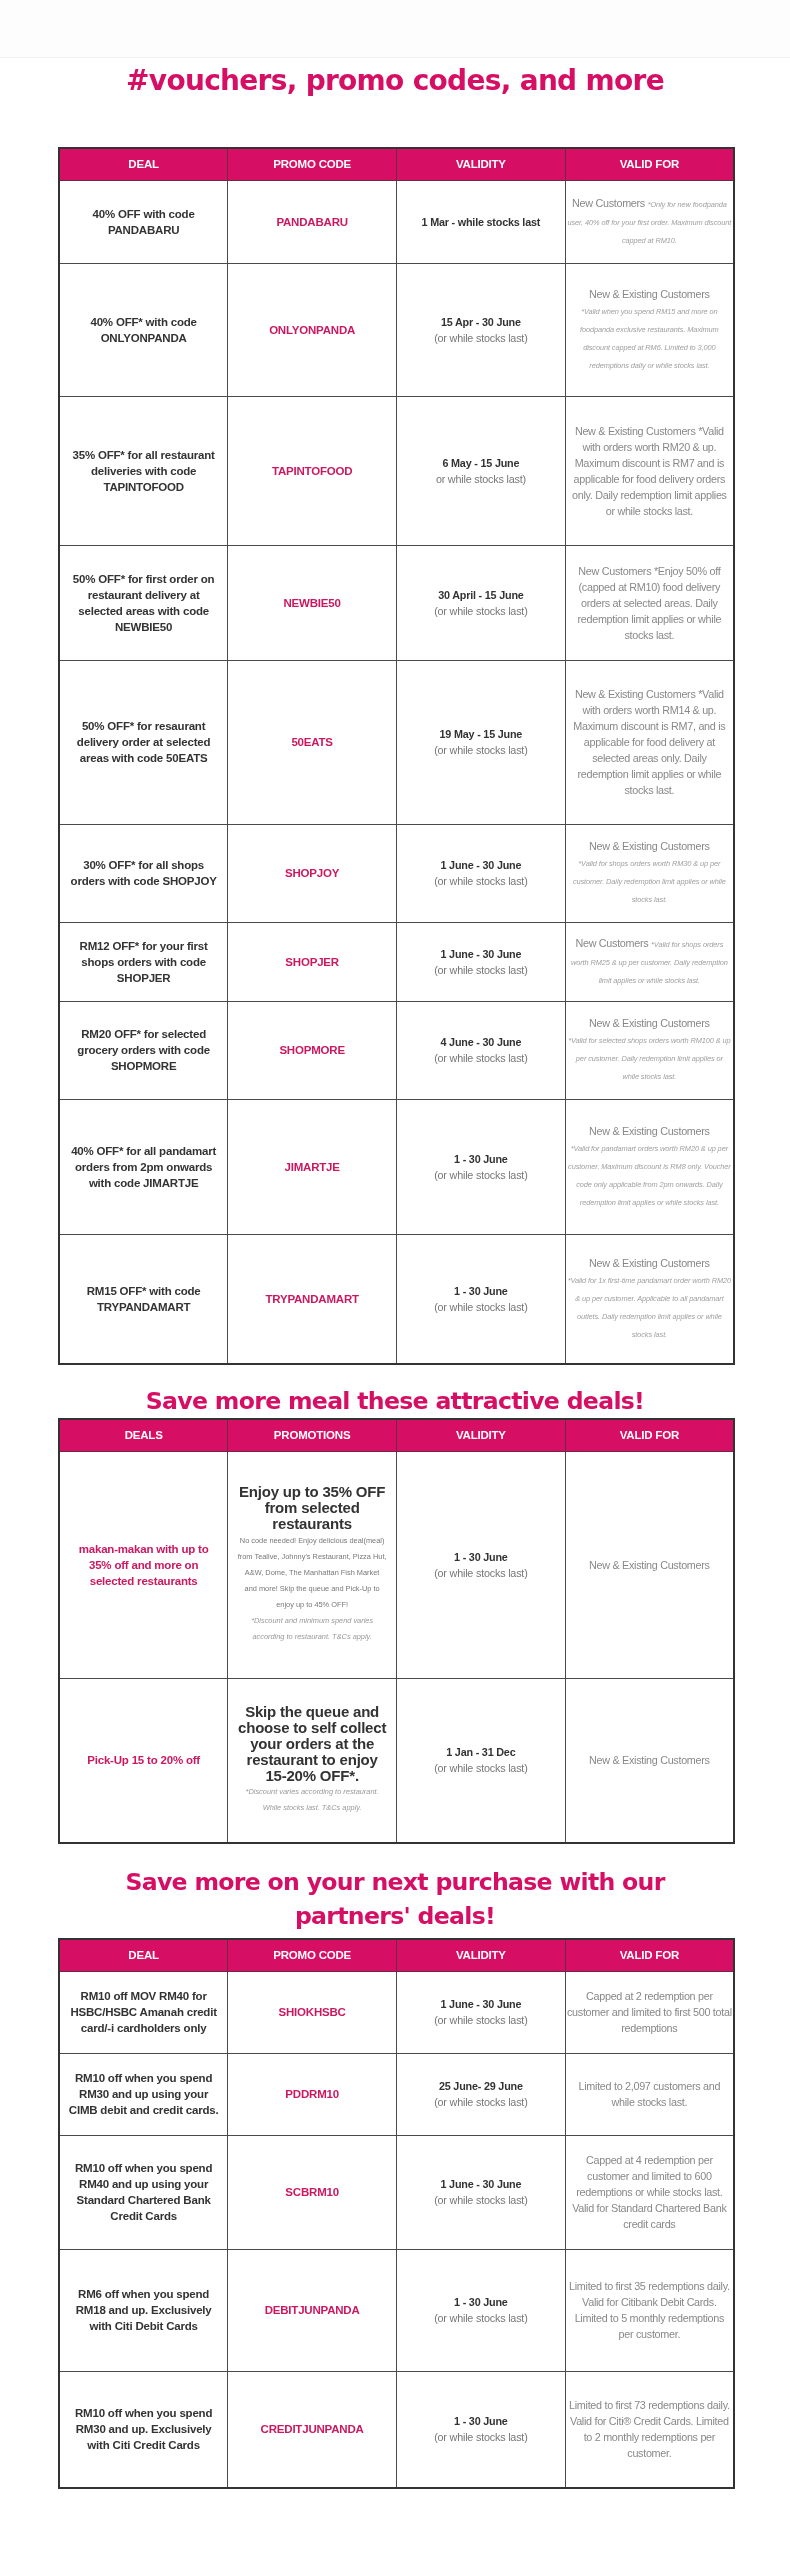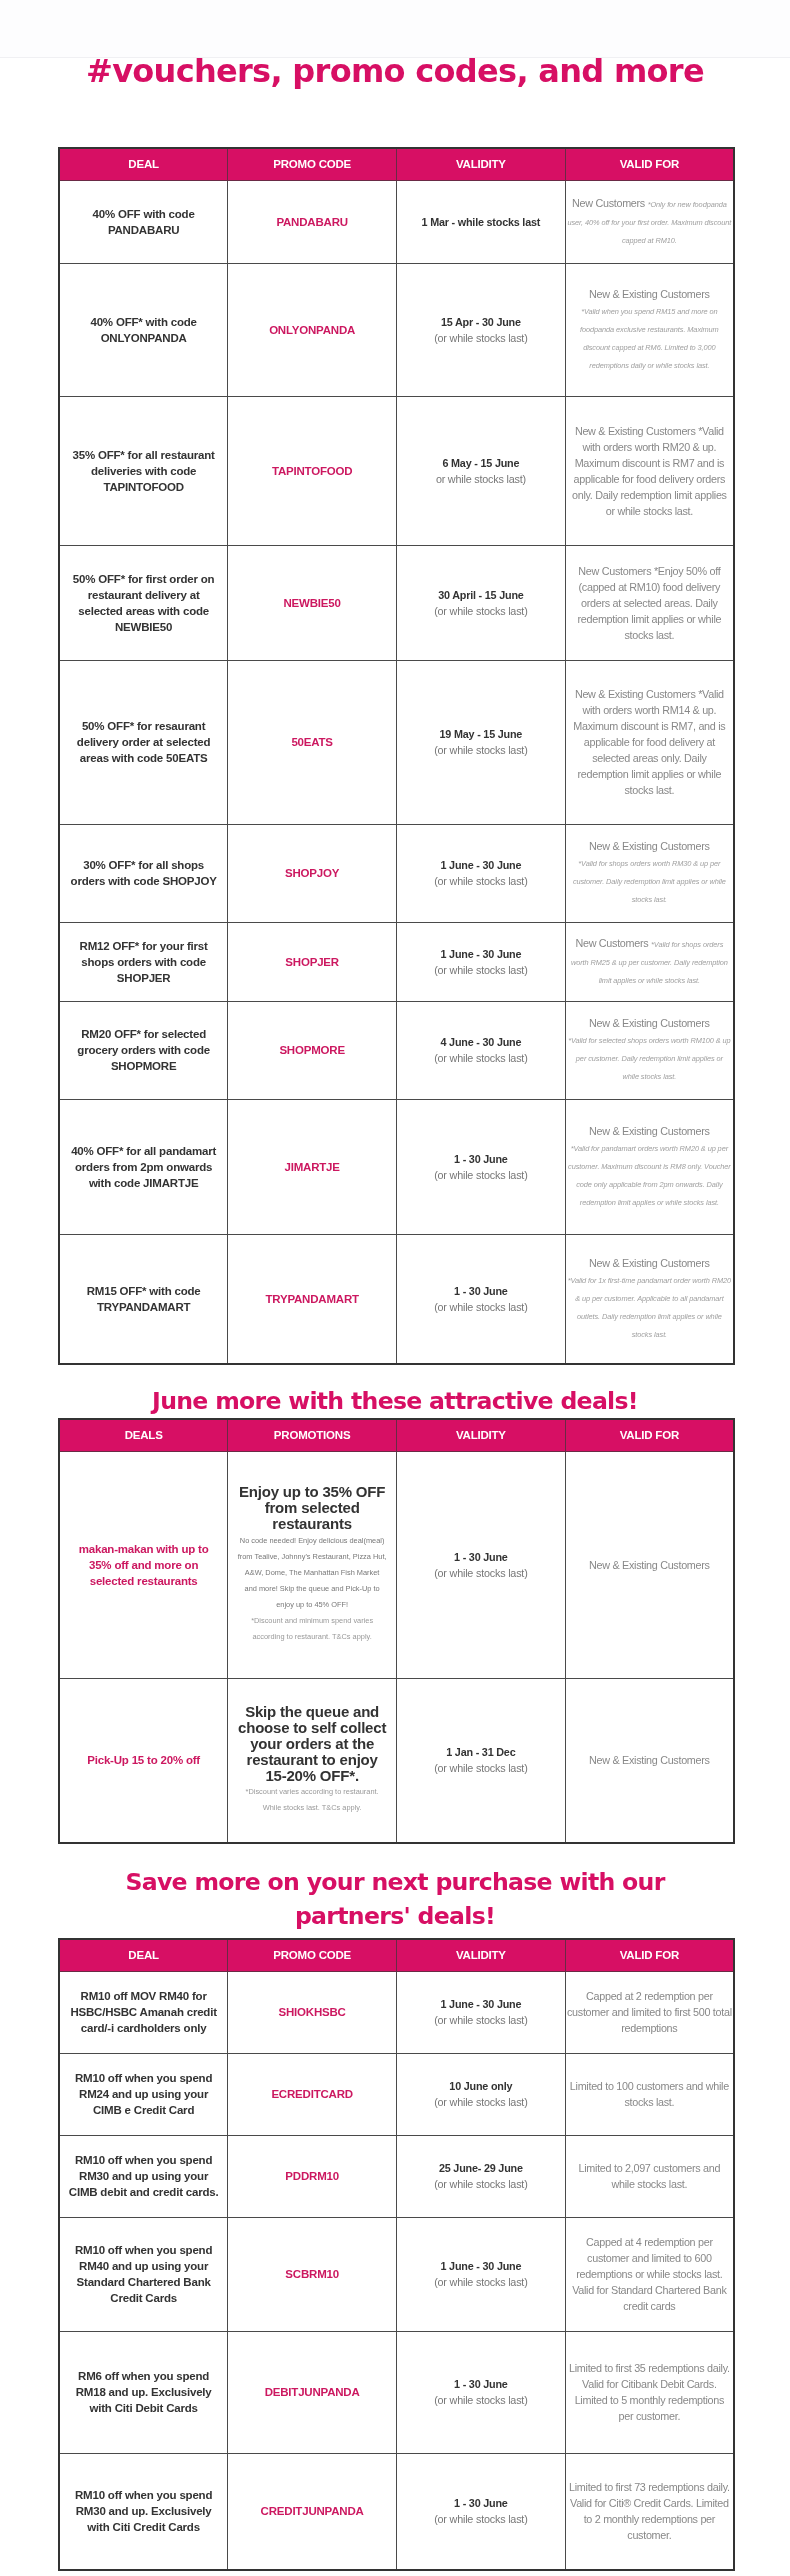--- a/index.html
+++ b/index.html
@@ -17,21 +17,21 @@
       border-bottom: 0.7px solid #f0f0f3;
     }
     .section-title {
       position: absolute; left: 0; width: 790px;
       text-align: center;
       color: #d70f64;
       font-family: "DejaVu Sans", "Liberation Sans", sans-serif;
       font-weight: bold;
       letter-spacing: -0.7px;
     }
-    .title-1 { top: 51px; font-size: 32px; line-height: 41px; }
+    .title-1 { top: 60px; font-size: 28px; line-height: 41px; }
     .title-2 { top: 1384px; font-size: 23.6px; line-height: 34px; }
     .title-3 { top: 1865px; font-size: 23.6px; line-height: 34px; }
 
     table.deals {
       position: absolute;
       left: 58px;
       width: 677px;
       border-collapse: collapse;
       table-layout: fixed;
       border: 2px solid #333333;
@@ -87,20 +87,21 @@
       font-size: 7.4px;
       line-height: 16px;
       color: #777;
       margin-top: 1.4px;
     }
     .promo-note {
       display: block;
       font-size: 7.4px;
       line-height: 16px;
       color: #999;
+      font-style: italic;
     }
     .promo-note.gap { }
     table.deals td.c-valid {
       font-size: 10.8px;
       line-height: 16px;
     }
     .valid-main {
       display: block;
       font-weight: bold;
       color: #333;
@@ -236,21 +237,21 @@
       <td class="c-code">TRYPANDAMART</td>
       <td class="c-valid">
           <span class="valid-main">1 - 30 June</span>
           <span class="valid-sub">(or while stocks last)</span>
         </td>
       <td class="c-for"><span class="for-main">New &amp; Existing Customers</span><br><span class="for-note">*Valid for 1x first-time pandamart order worth RM20 &amp; up per customer. Applicable to all pandamart outlets. Daily redemption limit applies or while stocks last.</span></td>
     </tr>
   </tbody>
 </table>
 
-<h2 class="section-title title-2">June more with these attractive deals!</h2>
+<h2 class="section-title title-2">Save more meal these attractive deals!</h2>
 
 <table class="deals" id="table-2">
   <colgroup>
       <col style="width:25%">
       <col style="width:25%">
       <col style="width:25%">
       <col style="width:25%">
     </colgroup>
   <thead>
     <tr>
@@ -310,29 +311,20 @@
     <tr style="height:82px">
       <td class="c-deal">RM10 off MOV RM40 for HSBC/HSBC Amanah credit card/-i cardholders only</td>
       <td class="c-code">SHIOKHSBC</td>
       <td class="c-valid">
           <span class="valid-main">1 June - 30 June</span>
           <span class="valid-sub">(or while stocks last)</span>
         </td>
       <td class="c-for"><span class="for-plain">Capped at 2 redemption per customer and limited to first 500 total redemptions</span></td>
     </tr>
     <tr style="height:82px">
-      <td class="c-deal">RM10 off when you spend RM24 and up using your CIMB e Credit Card</td>
-      <td class="c-code">ECREDITCARD</td>
-      <td class="c-valid">
-          <span class="valid-main">10 June only</span>
-          <span class="valid-sub">(or while stocks last)</span>
-        </td>
-      <td class="c-for"><span class="for-plain">Limited to 100 customers and while stocks last.</span></td>
-    </tr>
-    <tr style="height:82px">
       <td class="c-deal">RM10 off when you spend RM30 and up using your CIMB debit and credit cards.</td>
       <td class="c-code">PDDRM10</td>
       <td class="c-valid">
           <span class="valid-main">25 June- 29 June</span>
           <span class="valid-sub">(or while stocks last)</span>
         </td>
       <td class="c-for"><span class="for-plain">Limited to 2,097 customers and while stocks last.</span></td>
     </tr>
     <tr style="height:114px">
       <td class="c-deal">RM10 off when you spend RM40 and up using your Standard Chartered Bank Credit Cards</td>

